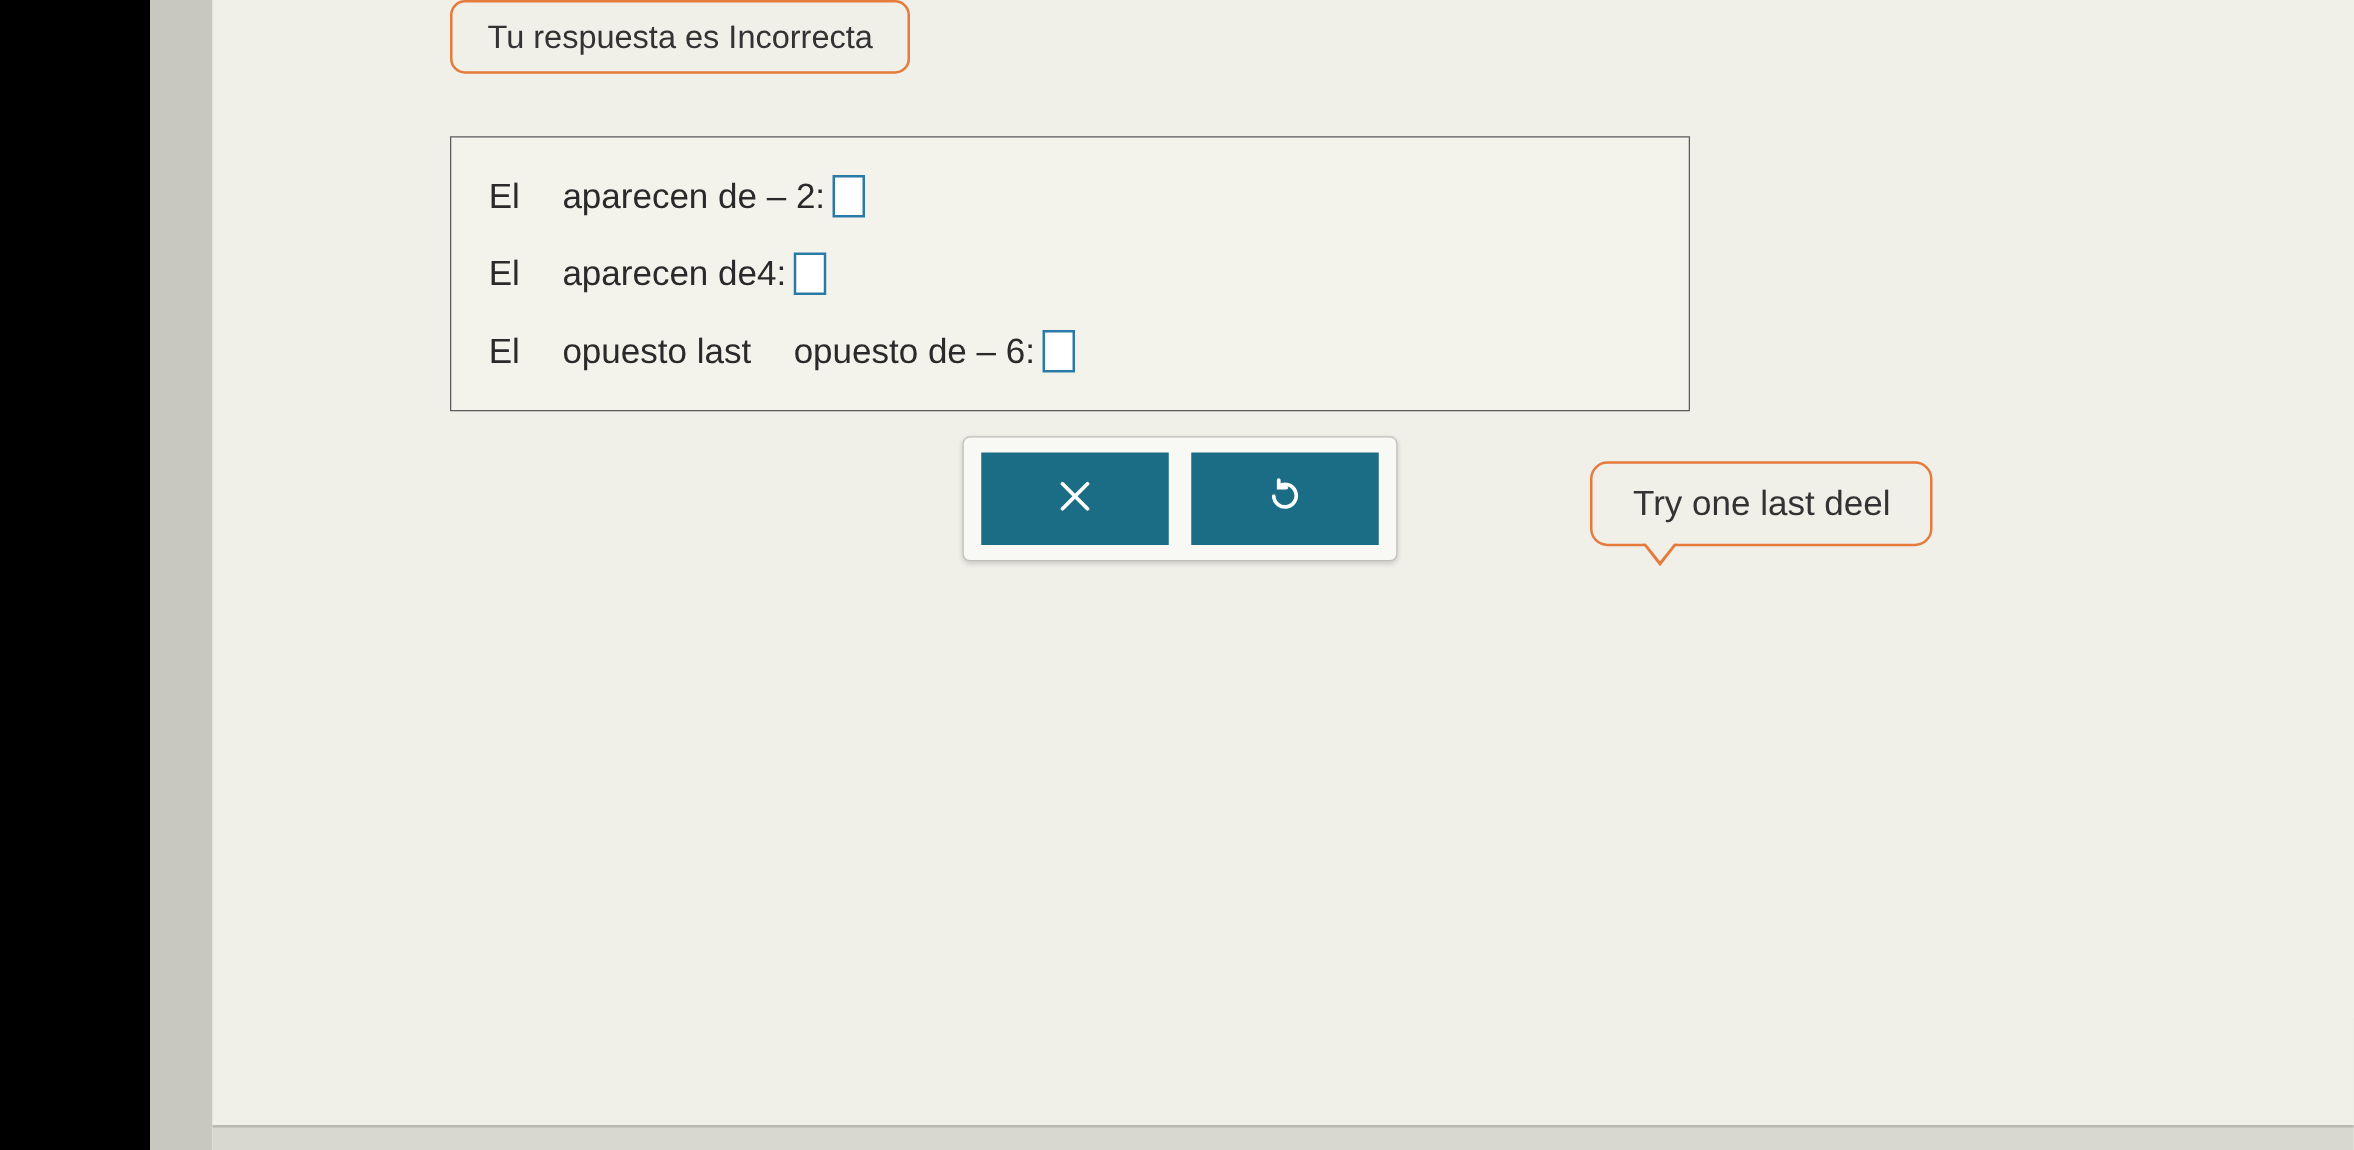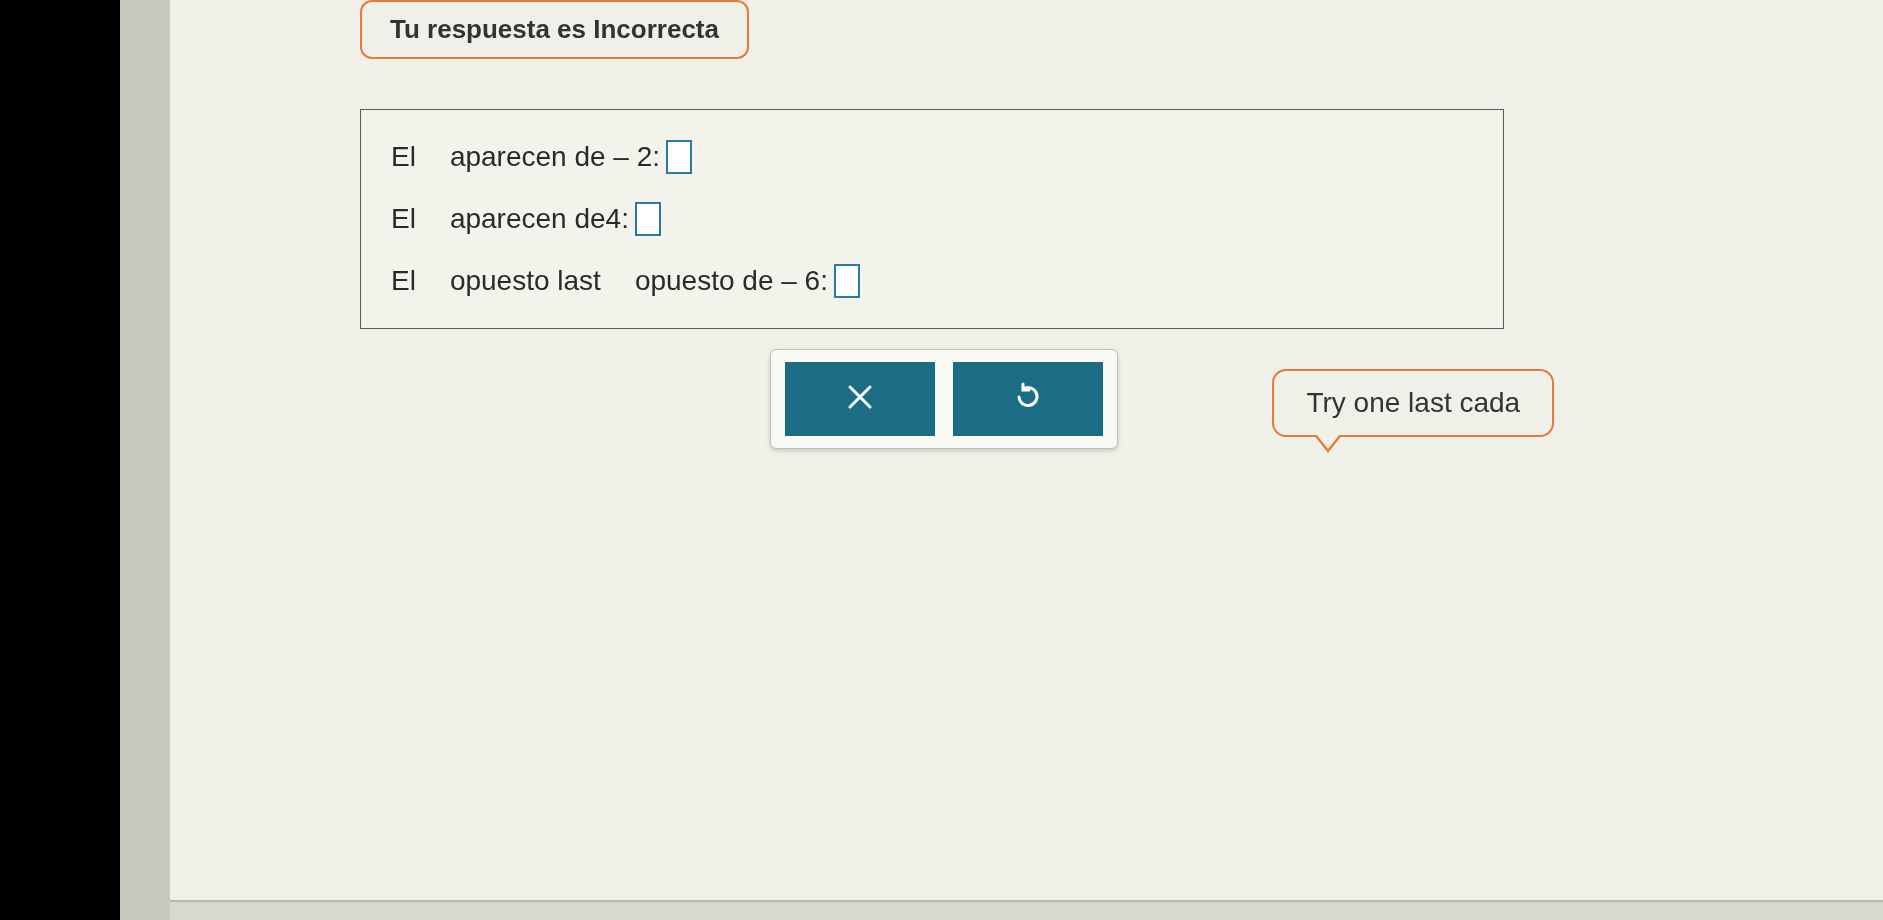--- a/index.html
+++ b/index.html
@@ -29,37 +29,37 @@
   }
   .feedback-bubble {
     display: inline-block;
     border: 2px solid #e67a3c;
     border-radius: 12px;
     padding: 12px 28px;
     margin-left: 150px;
     margin-top: 0;
     background: #f0efe8;
     font-size: 26px;
-    font-weight: 700;
+    font-weight: 400;
     color: #333;
   }
   .instructions {
     margin-top: 50px;
     margin-left: 120px;
     font-size: 30px;
     color: #3a3a3a;
     line-height: 1.4;
     max-width: 1100px;
   }
   .answer-box {
     margin-top: 50px;
     margin-left: 150px;
     border: 1px solid #5a5a5a;
     background: #f4f3eb;
-    width: 1144px;
+    width: 992px;
     padding: 30px 30px 30px 30px;
   }
   .answer-row {
     font-size: 28px;
     color: #2a2a2a;
     margin-bottom: 28px;
     display: flex;
     align-items: center;
     gap: 6px;
   }
@@ -192,17 +192,17 @@
       <span>
         <svg width="34" height="34" viewBox="0 0 34 34" fill="none" stroke-width="3" stroke-linecap="round">
           <path d="M 8 17 A 9 9 0 1 0 12 9"></path>
           <polyline points="12,4 12,10 18,10" fill="none"></polyline>
         </svg>
       </span>
     </button>
   </div>
 
   <div class="try-bubble">
-    <span>Try one last cada</span>
+    <span>Try one last deel</span>
   </div>
 
   <div class="bottom-bar"></div>
 </div>
 
 </body></html>

